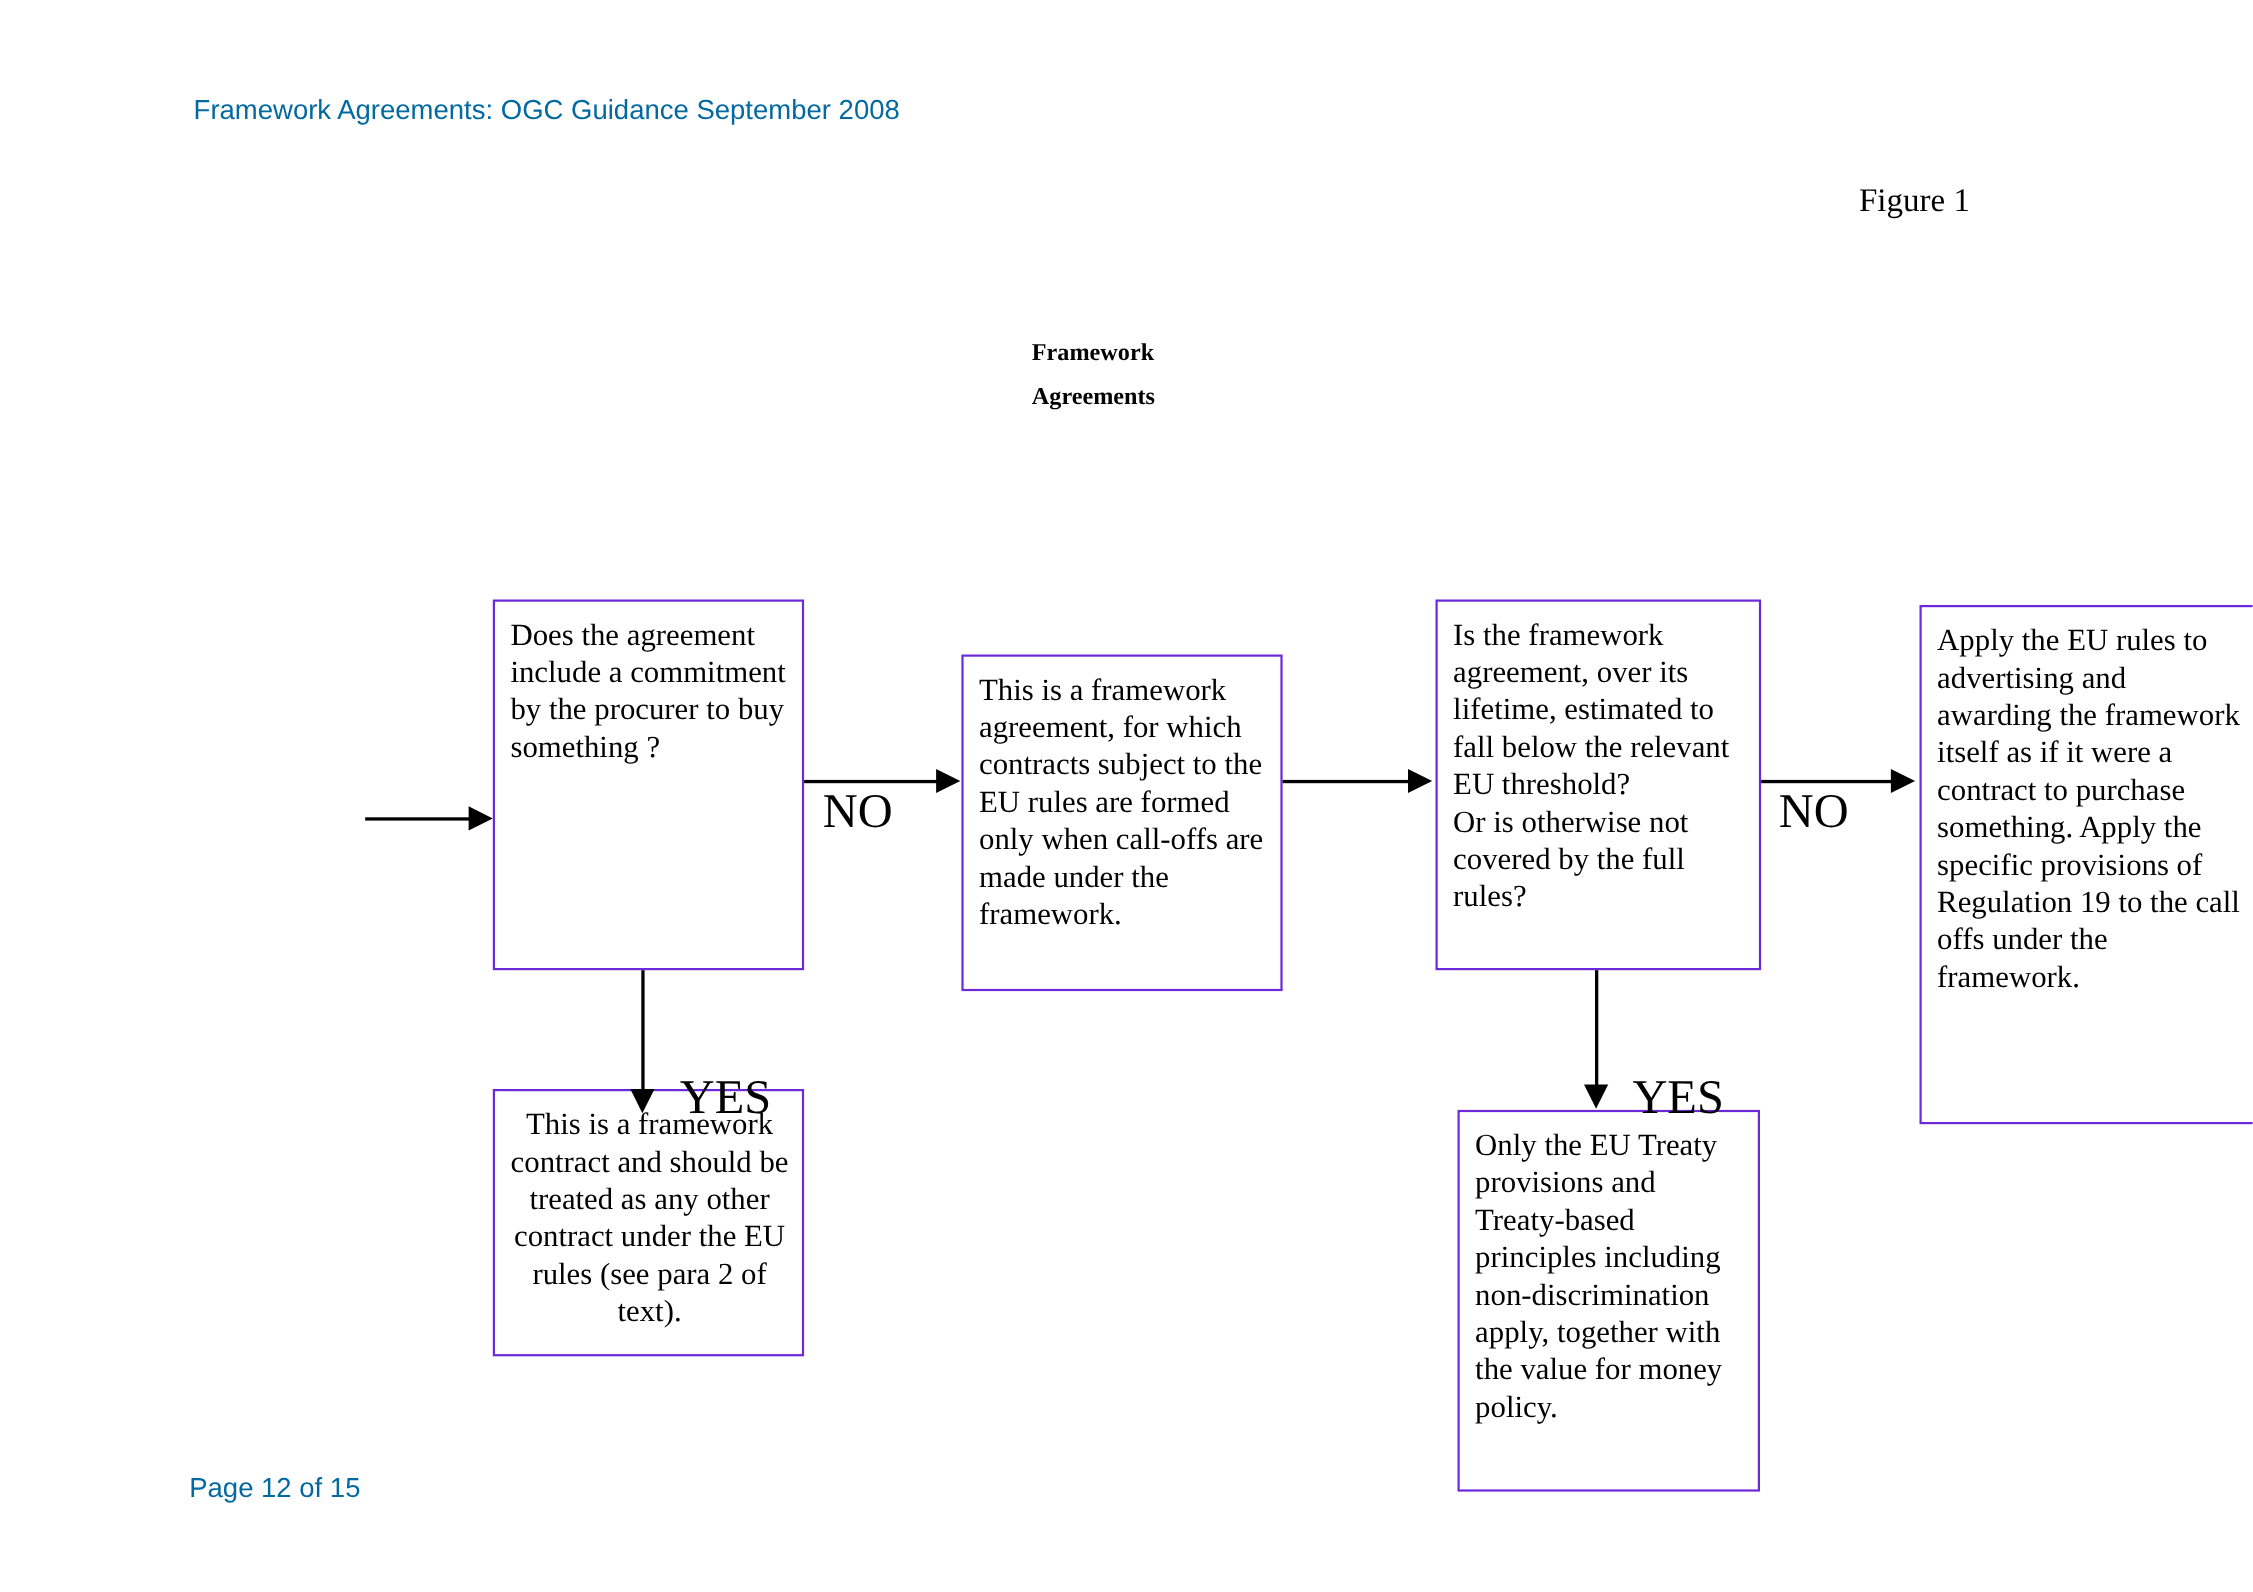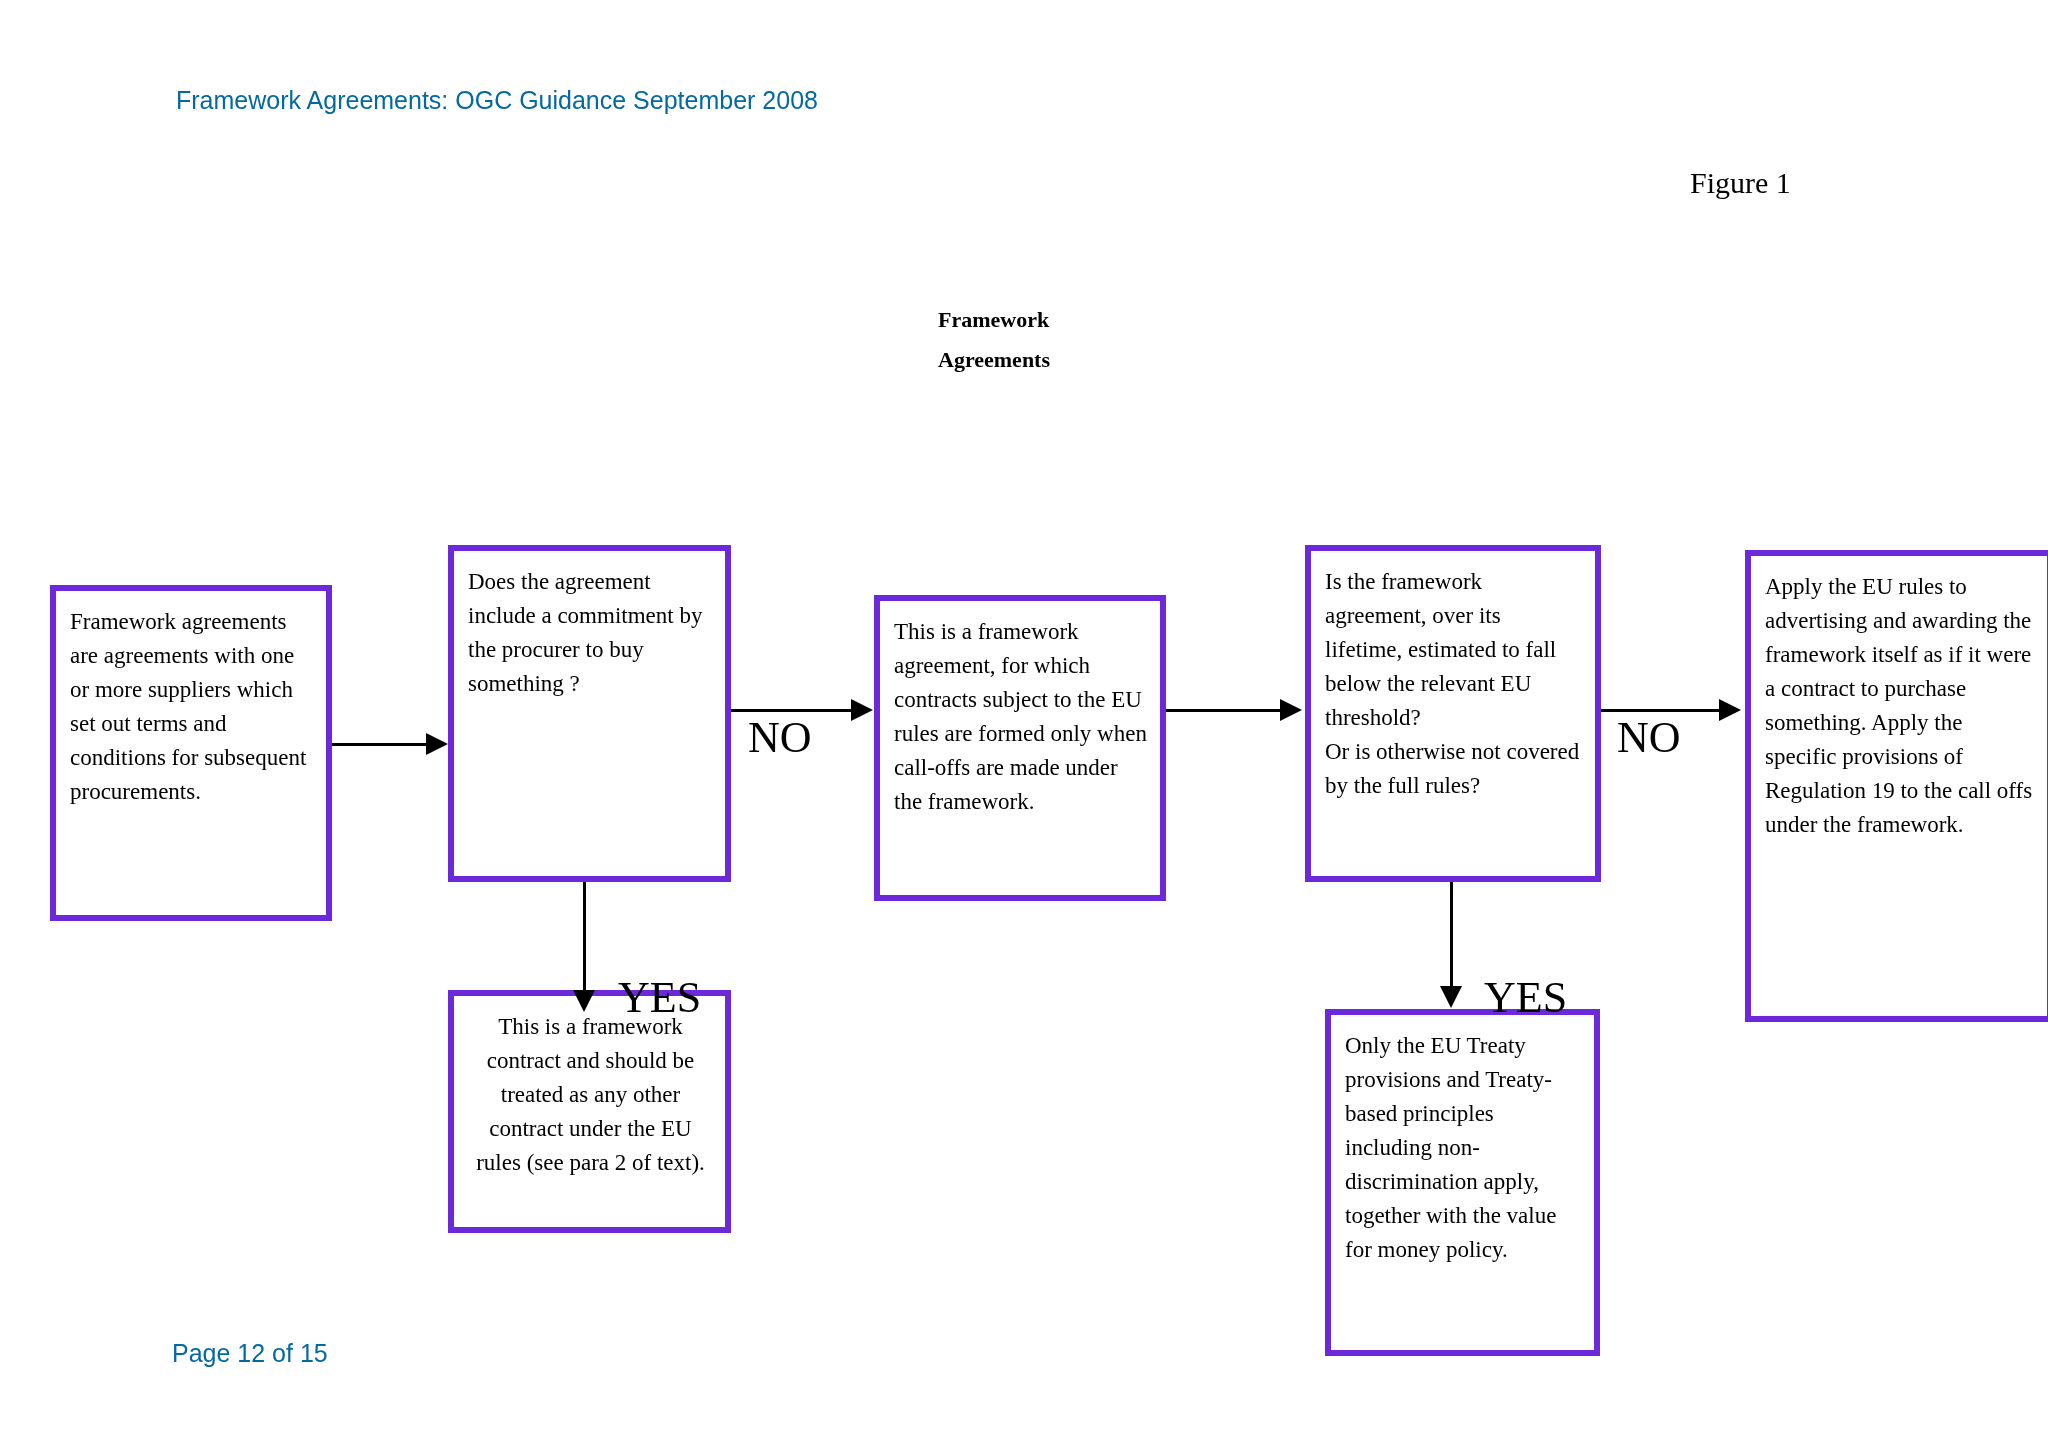--- a/index.html
+++ b/index.html
@@ -44,23 +44,23 @@
     font-weight: bold;
     line-height: 40px;
     text-align: left;
     font-family: "Liberation Serif", "DejaVu Serif", serif;
   }
   #chart-title span { display: block; }
 
   .node {
     position: absolute;
     box-sizing: border-box;
-    border: 6px solid #6d28d9;
+    border: 2px solid #6d28d9;
     background: #ffffff;
-    font-size: 23px;
+    font-size: 28px;
     line-height: 34px;
     font-family: "Liberation Serif", "DejaVu Serif", serif;
     padding: 14px 12px 10px 14px;
     color: #000;
   }
   .node p { margin: 0; }
 
   
   #node-definition   { left: 50px;  top: 585px;  width: 282px; height: 336px; }
   #node-question-commitment { left: 448px; top: 545px; width: 283px; height: 337px; }
@@ -108,23 +108,20 @@
 
   <div class="hdr" id="doc-header">Framework Agreements: OGC Guidance September 2008</div>
 
   <div id="figure-label">Figure 1</div>
 
   <div id="chart-title">
     <span>Framework</span>
     <span>Agreements</span>
   </div>
 
-  <div class="node" id="node-definition">
-    <p>Framework agreements are agreements with one or more suppliers which set out terms and conditions for subsequent procurements.</p>
-  </div>
 
   <div class="node" id="node-question-commitment">
     <p>Does the agreement include a commitment by the procurer to buy something ?</p>
   </div>
 
   <div class="node" id="node-question-threshold">
     <p style="white-space:pre-line">Is the framework agreement, over its lifetime, estimated to fall below the relevant EU threshold?
 Or is otherwise not covered by the full rules?</p>
   </div>
 

